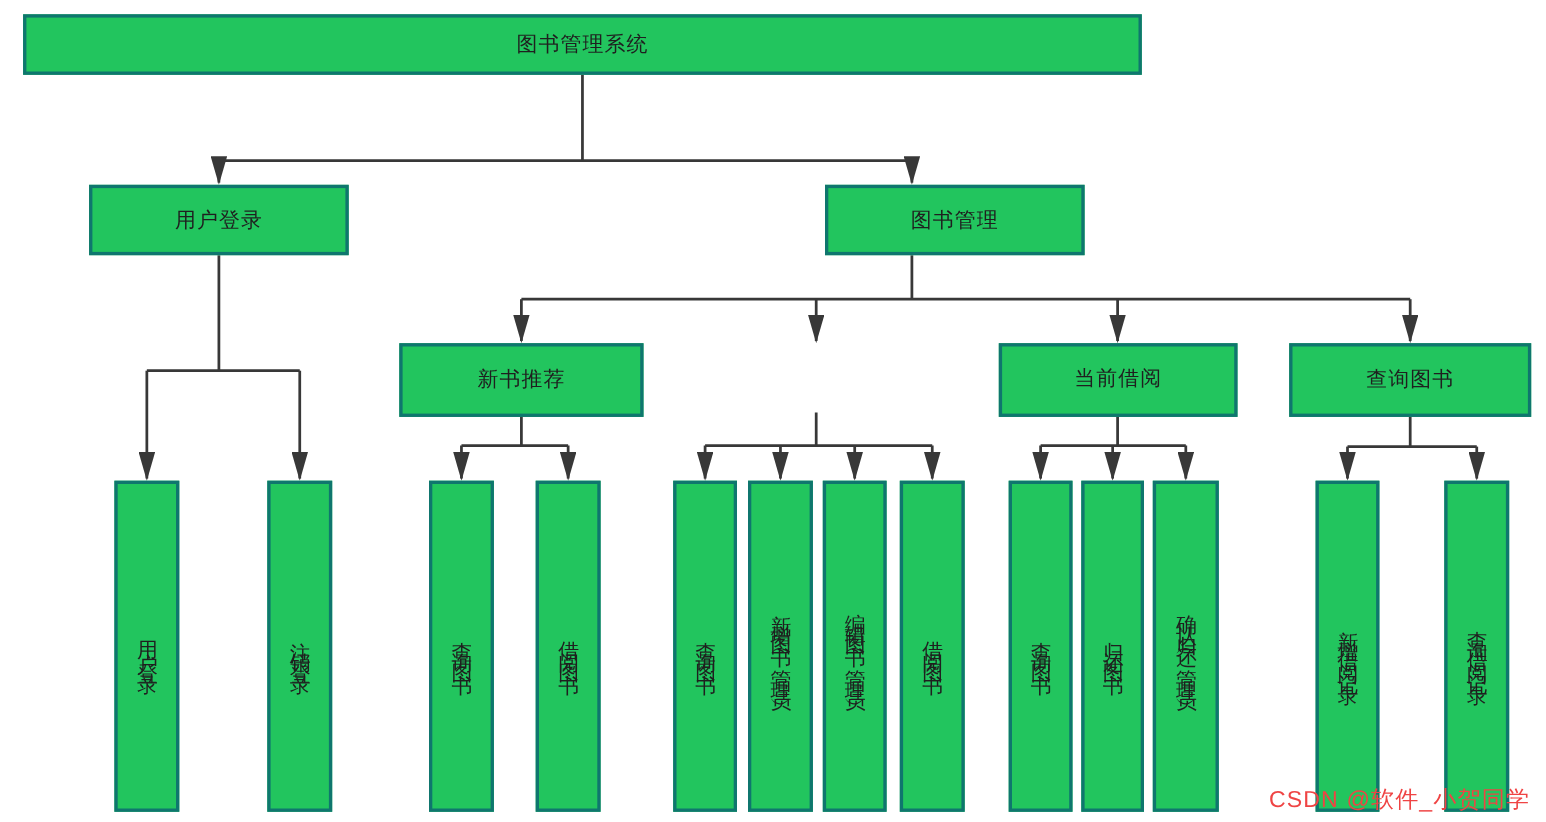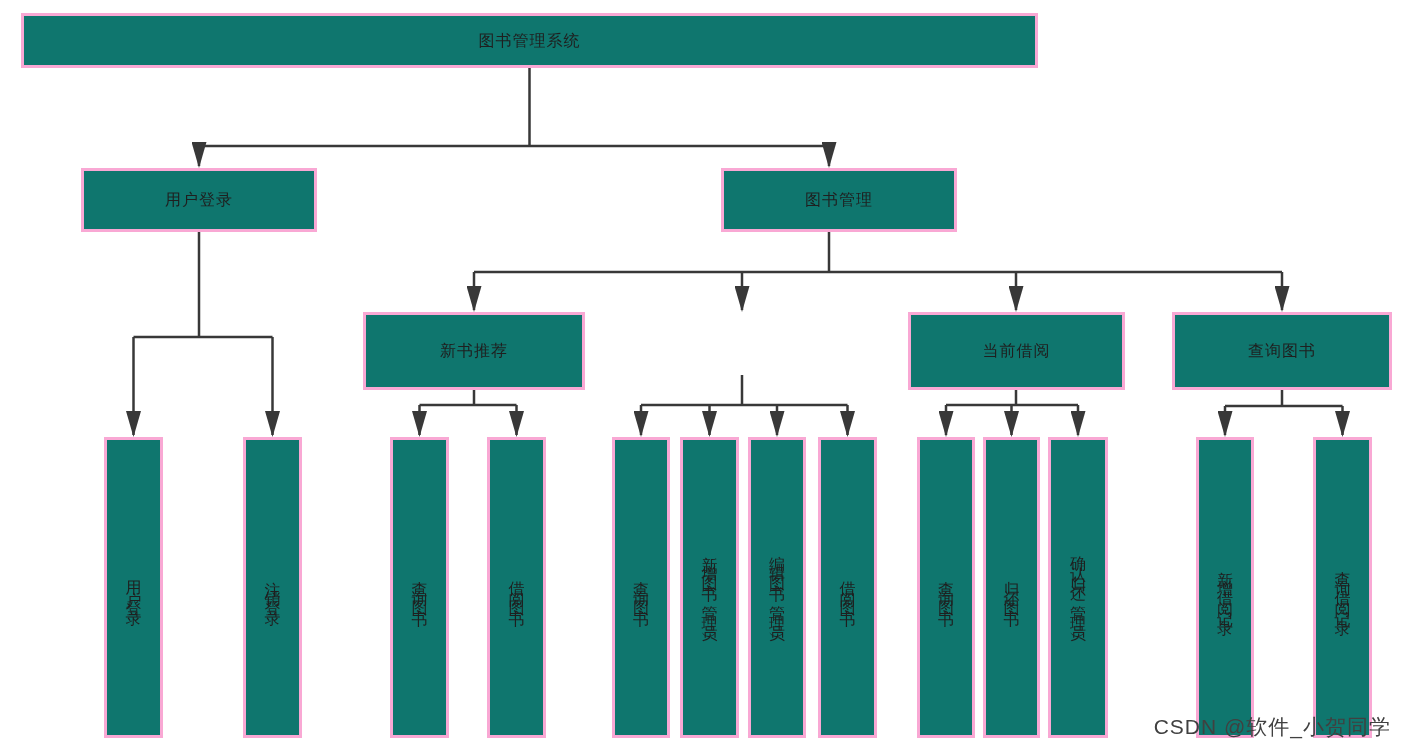--- a/index.html
+++ b/index.html
@@ -15,44 +15,44 @@
     background: #ffffff;
   }
   #wires {
     position: absolute; left: 0; top: 0;
     width: 1405px; height: 747px;
     pointer-events: none;
   }
   .hbox, .vbox {
     position: absolute;
     box-sizing: border-box;
-    border: 3px solid #f9a8d4;
-    background: #0f766e;
+    border: 3px solid #0f766e;
+    background: #22c55e;
     color: #1f1f1f;
     display: flex;
     align-items: center;
     justify-content: center;
-    font-size: 16px;
+    font-size: 19px;
     line-height: 1;
   }
   .hbox { letter-spacing: 1px; }
   .vbox {
     writing-mode: vertical-rl;
     text-orientation: mixed;
     letter-spacing: 10px;
     top: 437px;
     height: 301px;
   }
-  .l3 { top: 312px; height: 78px; }
+  .l3 { top: 312px; height: 67px; }
   .l2 { top: 168px; height: 64px; }
   #watermark {
     position: absolute;
     right: 14px; bottom: 6px;
     font-size: 21px;
-    color: #404040;
+    color: #ef4444;
     letter-spacing: 1px;
     white-space: nowrap;
   }
 </style>
 </head>
 <body>
 
 <div id="canvas">
 
   <svg id="wires" viewBox="0 0 1405 747" xmlns="http://www.w3.org/2000/svg">
@@ -108,24 +108,24 @@
         <path d="M1282,375 V406 M1225,406 H1342.5"></path>
         <line x1="1225" y1="406" x2="1225" y2="435" marker-end="url(#arw)"></line>
         <line x1="1342.5" y1="406" x2="1342.5" y2="435" marker-end="url(#arw)"></line>
       </g>
     </g>
   </svg>
 
   <div class="hbox" style="left:21px; top:13px; width:1017px; height:55px;">图书管理系统</div>
 
   <div class="hbox l2" style="left:81px; width:236px;">用户登录</div>
-  <div class="hbox l2" style="left:721px; width:236px;">图书管理</div>
+  <div class="hbox l2" style="left:750px; width:236px;">图书管理</div>
 
   <div class="hbox l3" style="left:363px; width:222px;">新书推荐</div>
-  <div class="hbox l3" style="left:908px; width:217px;">当前借阅</div>
+  <div class="hbox l3" style="left:908px; width:217px;font-family:Liberation Mono, monospace;">当前借阅</div>
   <div class="hbox l3" style="left:1172px; width:220px;">查询图书</div>
 
   <div class="vbox" style="left:104px; width:59px;">用户登录</div>
   <div class="vbox" style="left:243px; width:59px;">注销登录</div>
 
   <div class="vbox" style="left:390px; width:59px;">查询图书</div>
   <div class="vbox" style="left:487px; width:59px;">借阅图书</div>
 
   <div class="vbox" style="left:612px; width:58px;">查询图书</div>
   <div class="vbox" style="left:680px; width:59px;">新增图书（管理员）</div>

